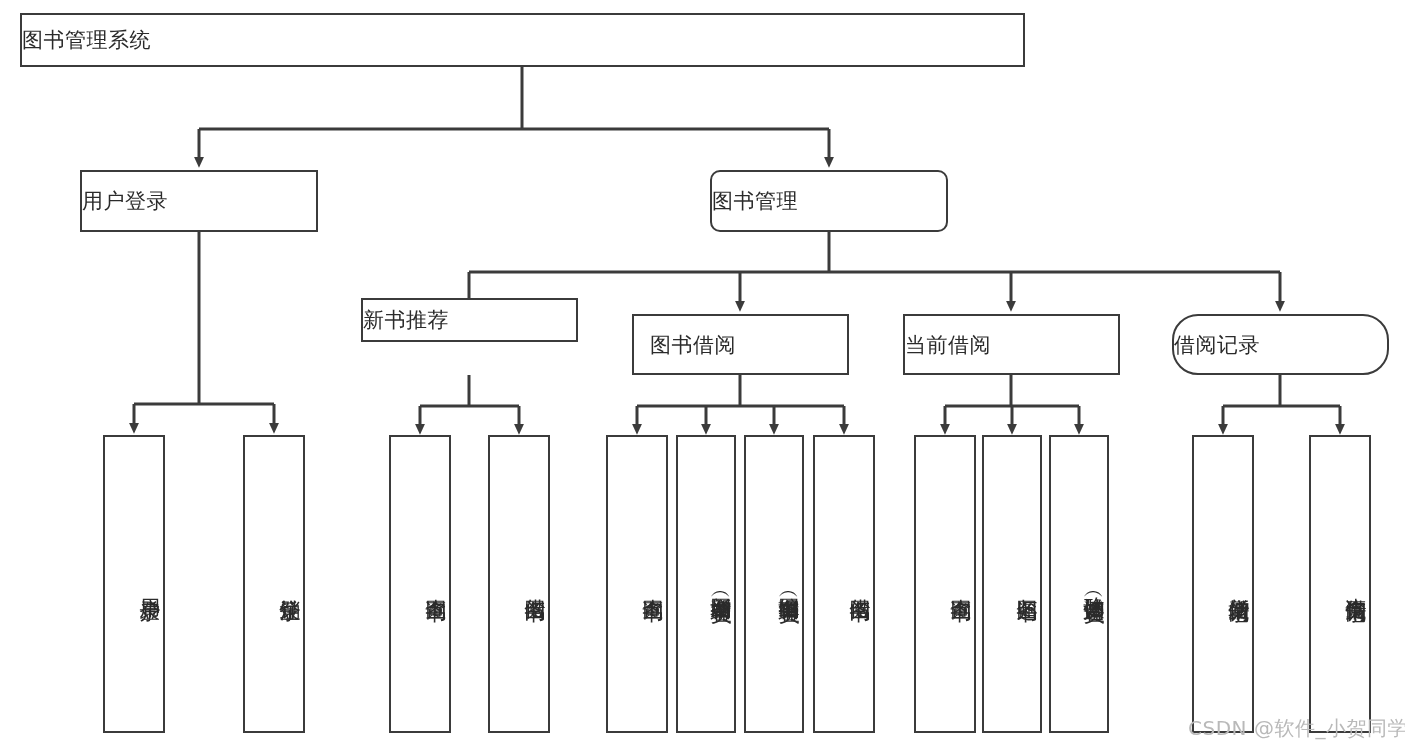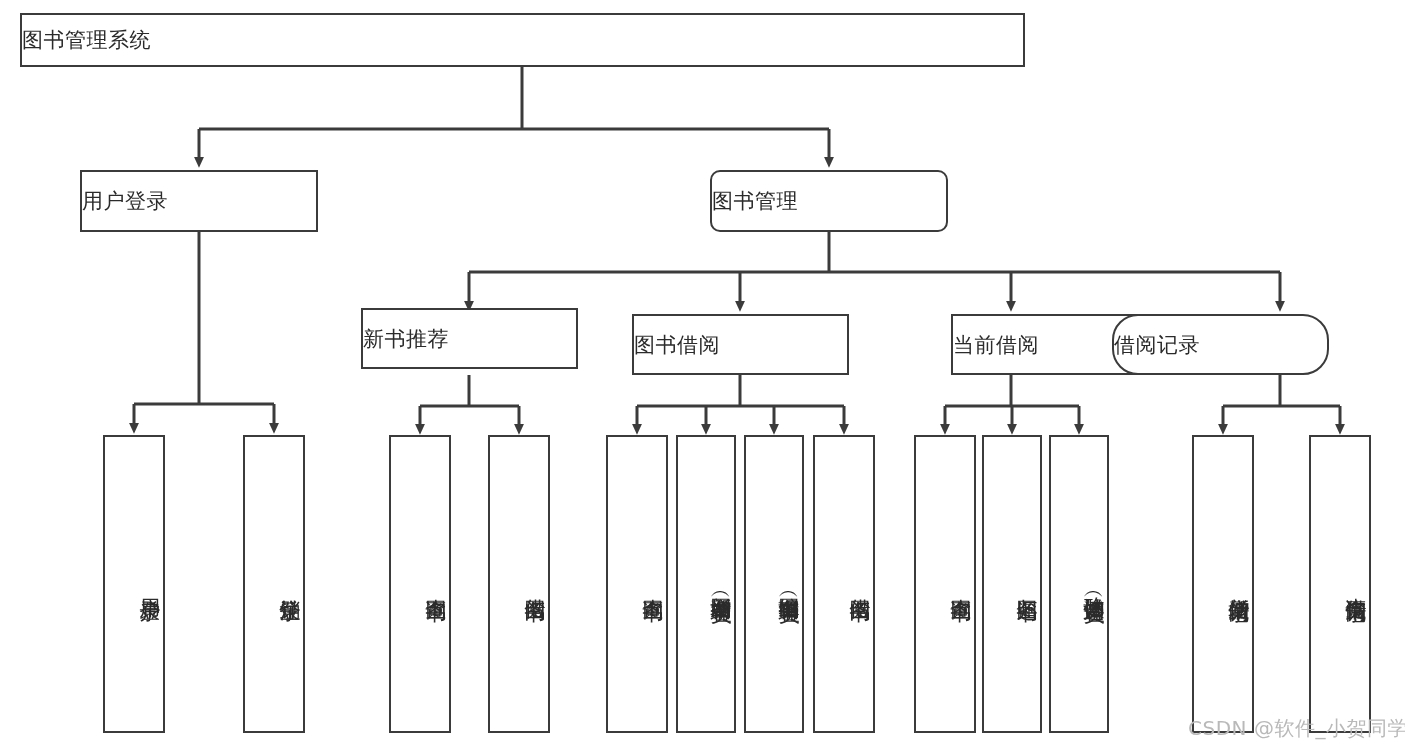--- a/index.html
+++ b/index.html
@@ -124,30 +124,30 @@
     <span>图书管理系统</span>
   </div>
 
   <div class="node node-h" style="left:80px; top:170px; width:238px; height:62px;">
     <span>用户登录</span>
   </div>
   <div class="node node-h" style="left:710px; top:170px; width:238px; height:62px;border-radius:10px;">
     <span>图书管理</span>
   </div>
 
-  <div class="node node-h" style="left:361px; top:308px; width:217px; height:61px;">
+  <div class="node node-h" style="left:361px; top:298px; width:217px; height:44px;">
     <span>新书推荐</span>
   </div>
-  <div class="node node-h" style="left:632px; top:314px; width:217px; height:61px;">
+  <div class="node node-h" style="left:632px; top:314px; width:217px; height:61px;padding-left:16px;">
     <span>图书借阅</span>
   </div>
-  <div class="node node-h" style="left:903px; top:314px; width:217px; height:61px;margin-left:48px;">
+  <div class="node node-h" style="left:903px; top:314px; width:217px; height:61px;">
     <span>当前借阅</span>
   </div>
-  <div class="node node-h" style="left:1112px; top:314px; width:217px; height:61px;border-radius:26px;">
+  <div class="node node-h" style="left:1172px; top:314px; width:217px; height:61px;border-radius:26px;">
     <span>借阅记录</span>
   </div>
 
   <div class="node node-v" style="left:103px; top:435px; width:62px; height:298px;">
     <span class="vtext">用户登录</span>
   </div>
   <div class="node node-v" style="left:243px; top:435px; width:62px; height:298px;">
     <span class="vtext">注销登录</span>
   </div>
 

